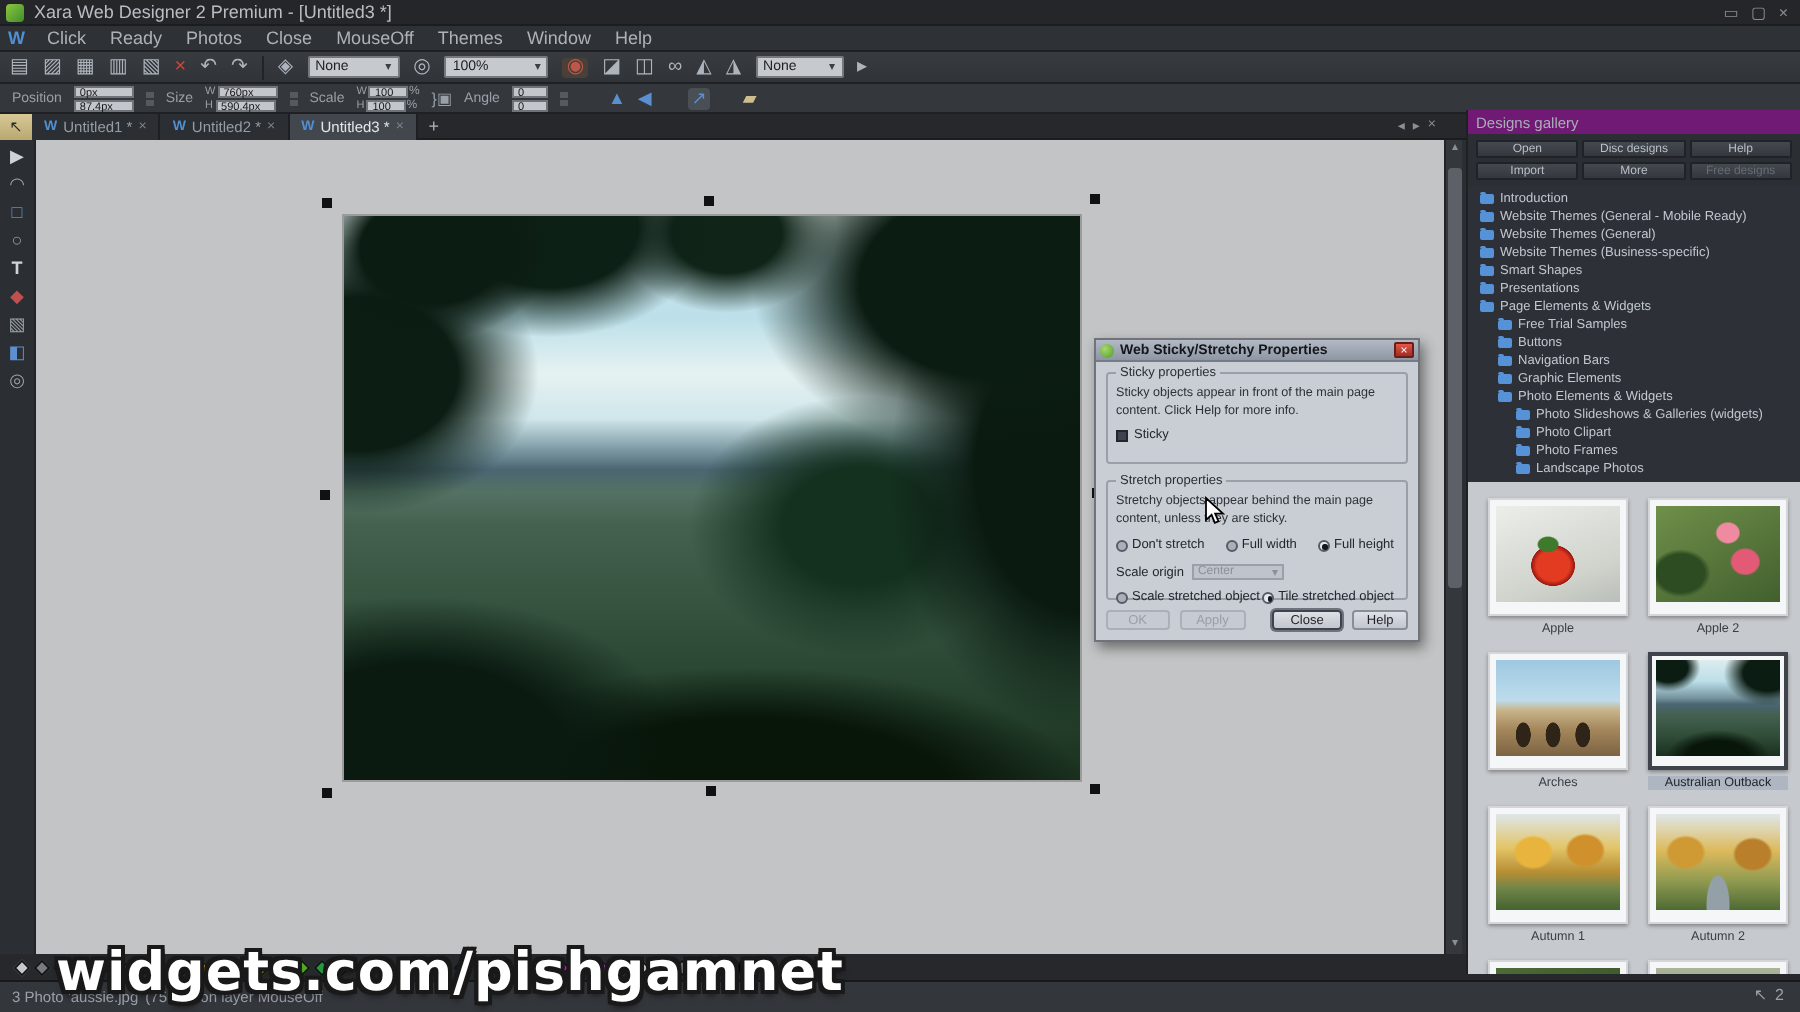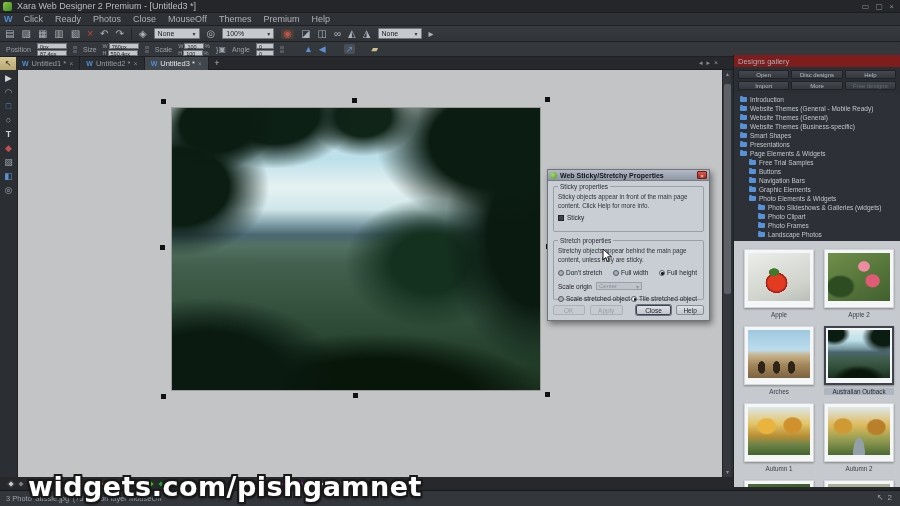--- a/index.html
+++ b/index.html
@@ -96,21 +96,21 @@
   .sorow{display:flex;align-items:center;gap:4px;margin-top:6px;}
   .soselect{width:46px;height:8px;background:#bfc3ca;border:1px solid #9aa0aa;color:#8b9099;font-size:6px;display:flex;align-items:center;justify-content:space-between;padding:0 2px;}
   .dbtns{position:absolute;left:5px;right:5px;top:135px;display:flex;gap:5px;}
   .dbtn{height:10px;font-size:6.5px;text-align:center;line-height:9px;border:1px solid #888e98;border-radius:2px;background:linear-gradient(#dde0e5,#c2c6cd);color:#1d2025;}
   .dbtn.disabled{color:#9aa0a8;background:#c6cad1;border-color:#aab0b8;}
   .dbtn.default{border:1px solid #3f444c;box-shadow:0 0 0 1px #6e747e;}
   .bw1{width:34px;} .bw2{width:36px;} .bw3{width:38px;} .bw4{width:30px;}
 
   
   .gallery{left:733px;top:55px;width:167px;height:432px;background:#2d3036;z-index:5;display:flex;flex-direction:column;border-left:1px solid #1e2023;}
-  .ghead{height:12px;background:#7f1d1d;display:flex;align-items:center;padding-left:4px;font-size:7.5px;color:#a8aeb6;flex:0 0 12px;}
+  .ghead{height:12px;background:#701a75;display:flex;align-items:center;padding-left:4px;font-size:7.5px;color:#a8aeb6;flex:0 0 12px;}
   .gbtns{display:grid;grid-template-columns:1fr 1fr 1fr;gap:2px;padding:3px 4px;flex:0 0 26px;background:#2b2e33;}
   .gbtn{height:9px;background:linear-gradient(#44484f,#34383e);border:1px solid #1f2226;border-radius:1px;color:#b9bfc7;font-size:6px;text-align:center;line-height:8px;}
   .gbtn.dim{color:#666c74;}
   .gtree{padding:2px 0;flex:0 0 146px;background:#2d3036;}
   .trow{height:9px;display:flex;align-items:center;gap:3px;font-size:6.5px;color:#c2c8d0;white-space:nowrap;overflow:hidden;}
   .lvl0{padding-left:6px;} .lvl1{padding-left:15px;} .lvl2{padding-left:24px;}
   .folder{width:7px;height:5px;background:#5592d8;border-radius:1px;position:relative;flex:0 0 7px;}
   .folder::before{content:"";position:absolute;top:-1.5px;left:0;width:3px;height:1.5px;background:#5592d8;border-radius:1px 1px 0 0;}
   .gthumbs{flex:1;background:#c6c9cd;overflow:hidden;padding:8px 0 0 10px;display:flex;flex-wrap:wrap;column-gap:10px;row-gap:8px;align-content:flex-start;}
   .card{width:70px;}
@@ -150,21 +150,21 @@
 </div>
 
 <div class="abs menubar">
   <span class="menulogo">W</span>
   <span class="menuitem">Click</span>
   <span class="menuitem">Ready</span>
   <span class="menuitem">Photos</span>
   <span class="menuitem">Close</span>
   <span class="menuitem">MouseOff</span>
   <span class="menuitem">Themes</span>
-  <span class="menuitem">Premium</span>
+  <span class="menuitem">Window</span>
   <span class="menuitem">Help</span>
 </div>
 
 <div class="abs toolbar">
   <span class="ticon">▤</span>
   <span class="ticon">▨</span>
   <span class="ticon">▦</span>
   <span class="ticon">▥</span>
   <span class="ticon">▧</span>
   <span class="ticon red">×</span>

